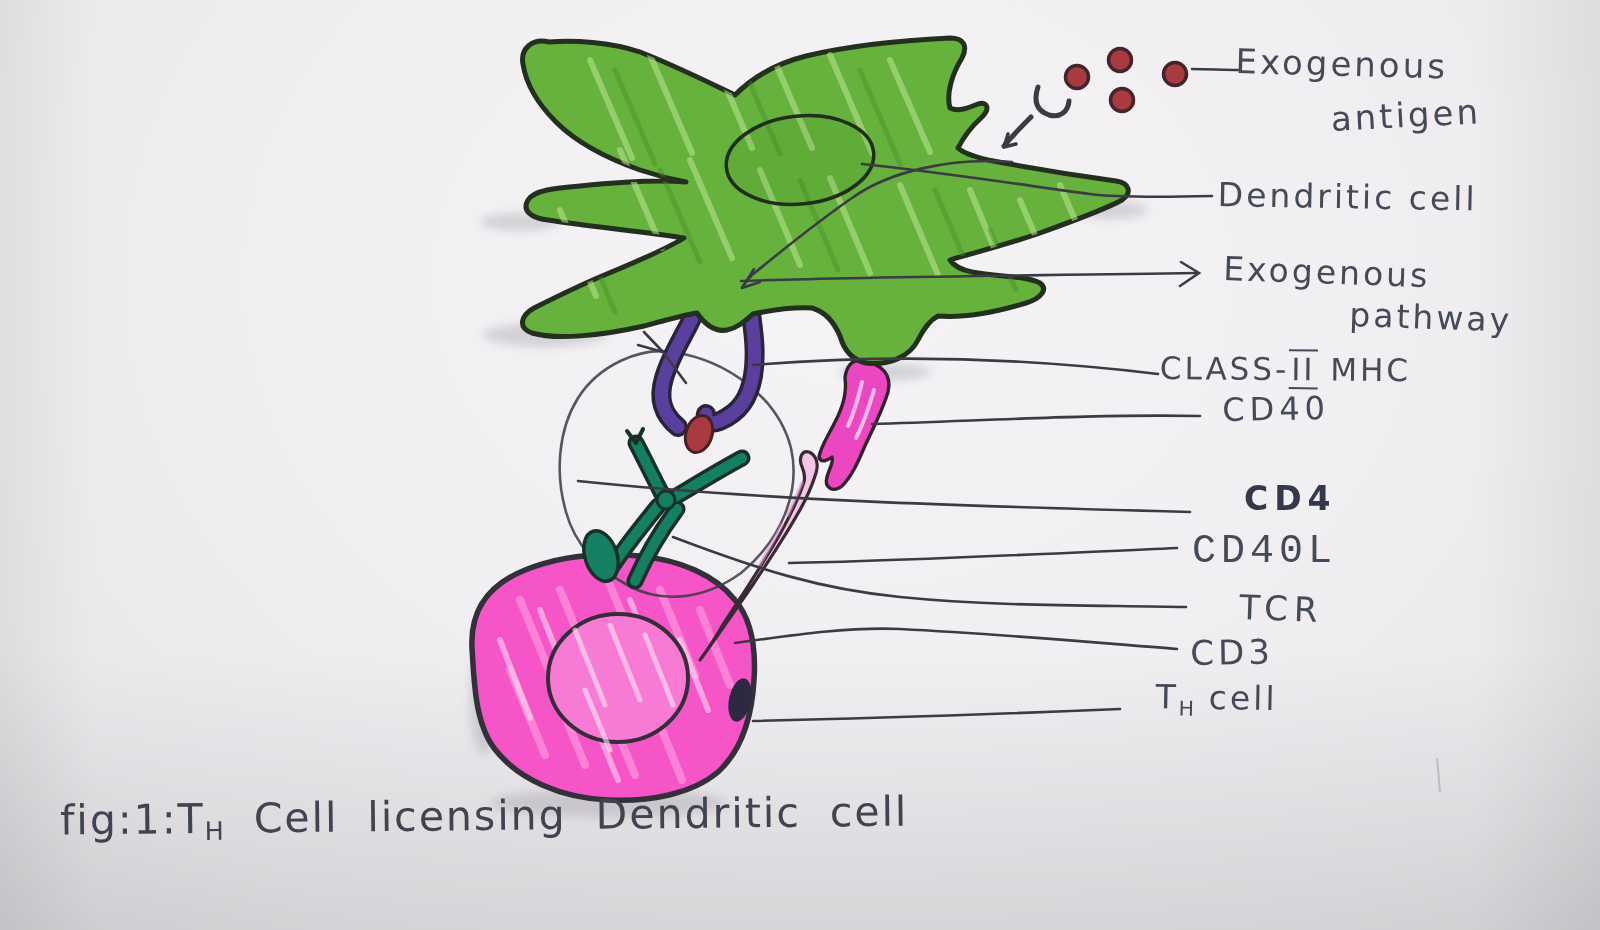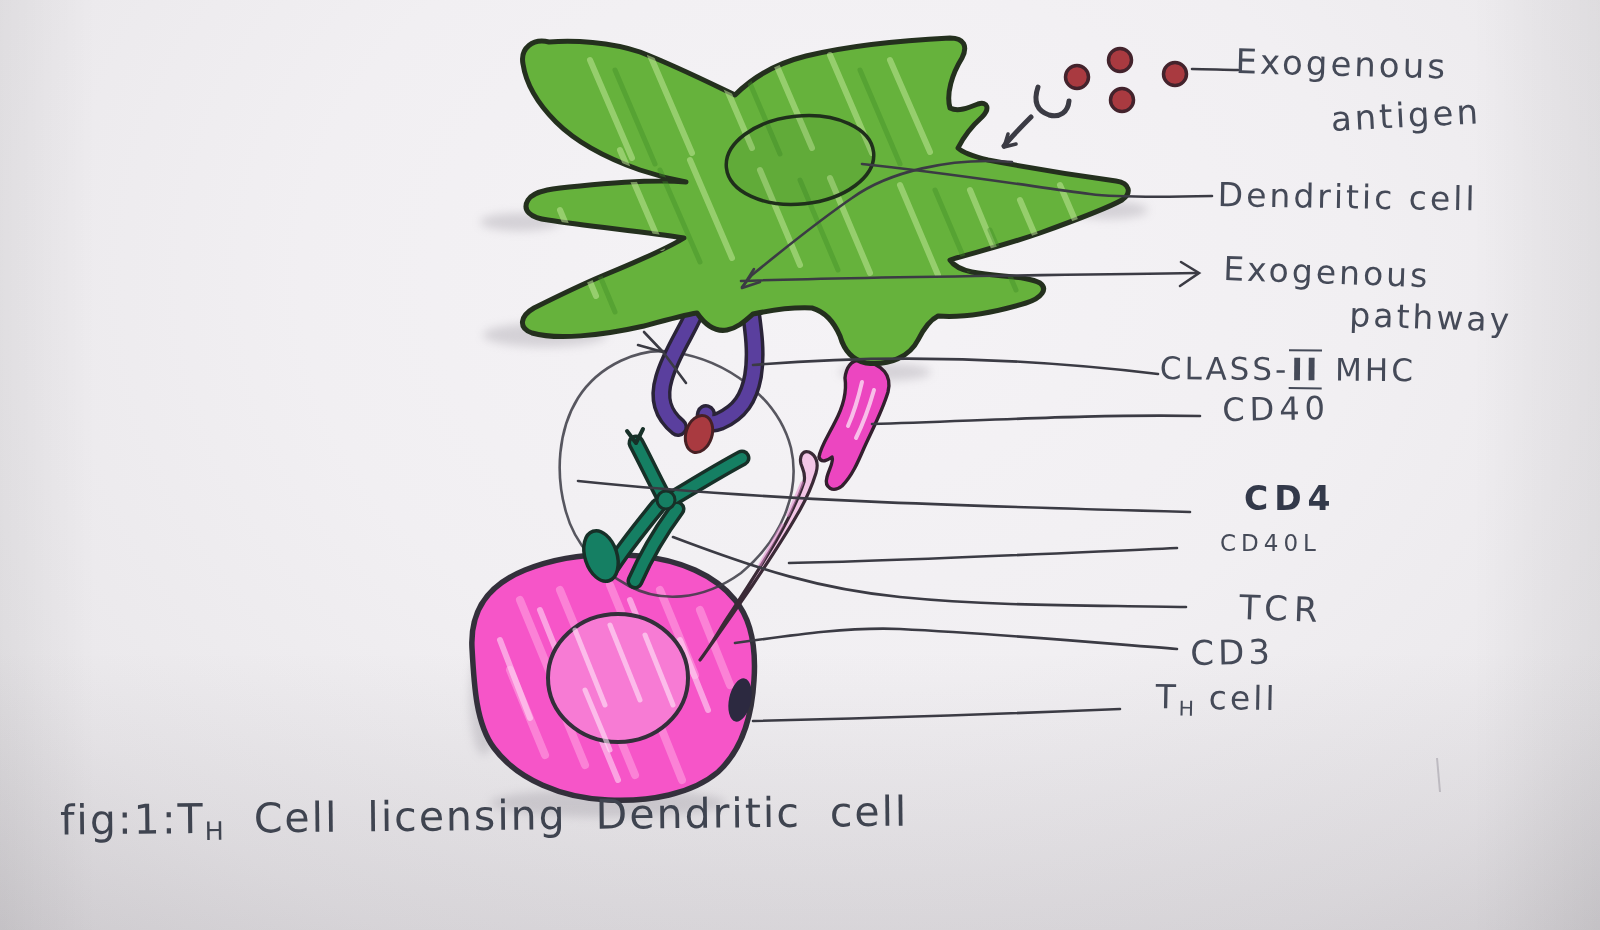--- a/index.html
+++ b/index.html
@@ -10,21 +10,21 @@
       linear-gradient(180deg, rgba(0,0,0,0) 70%, rgba(70,62,72,.12) 100%),
       linear-gradient(90deg, rgba(0,0,0,.05) 0%, rgba(0,0,0,0) 6%, rgba(0,0,0,0) 92%, rgba(0,0,0,.06) 100%),
       radial-gradient(ellipse at 52% 30%, #f5f3f6 0%, #f1eff2 45%, #eae8eb 80%, #e1dfe2 100%);
   }
   svg{position:absolute;left:0;top:0;}
   .lbl{
     position:absolute;color:#454a58;letter-spacing:3px;white-space:nowrap;
     transform-origin:left top;line-height:1.05;
   }
   .subH{font-size:.62em;vertical-align:-7px;letter-spacing:1px;}
-  .numII{border-top:2.5px solid #454a58;border-bottom:2.5px solid #454a58;padding:0 2px;font-weight:bold;}
+  .numII{border-top:2.5px solid #454a58;border-bottom:2.5px solid #454a58;padding:0 2px;}
   #caption{position:absolute;left:60px;top:792px;font-size:41px;color:#3f4450;
     letter-spacing:2px;word-spacing:14px;transform:rotate(-.6deg);}
   .ink{stroke:#3b3b44;stroke-width:2.6;fill:none;stroke-linecap:round;}
 </style>
 </head>
 <body>
 
 <div id="stage">
 
 <svg width="1600" height="930" viewBox="0 0 1600 930">
@@ -203,21 +203,21 @@
 <div class="lbl" style="left:1350px;top:298px;font-size:33px;transform:rotate(2deg);">pathway</div>
 
 <div class="lbl" style="left:1160px;top:352px;font-size:31px;transform:rotate(.5deg);">
   <span>CLASS-</span><span class="numII">II</span><span> MHC</span>
 </div>
 
 <div class="lbl" style="left:1222px;top:394px;font-size:32px;letter-spacing:5px;transform:rotate(-1deg);">CD40</div>
 
 <div class="lbl" style="left:1244px;top:482px;font-size:33px;letter-spacing:6px;font-weight:700;color:#33394a;">CD4</div>
 
-<div class="lbl" style="left:1220px;top:531px;font-size:23px;letter-spacing:5px;">CD40L</div>
+<div class="lbl" style="left:1192px;top:531px;font-size:40px;letter-spacing:5px;font-family:Liberation Mono, monospace;">CD40L</div>
 
 <div class="lbl" style="left:1240px;top:590px;font-size:34px;letter-spacing:6px;transform:rotate(2deg);">TCR</div>
 
 <div class="lbl" style="left:1190px;top:636px;font-size:34px;letter-spacing:4px;transform:rotate(-1deg);">CD3</div>
 
 <div class="lbl" style="left:1156px;top:680px;font-size:33px;transform:rotate(1deg);">
   <span>T</span><span class="subH">H</span><span> cell</span>
 </div>
 
 <div id="caption">

